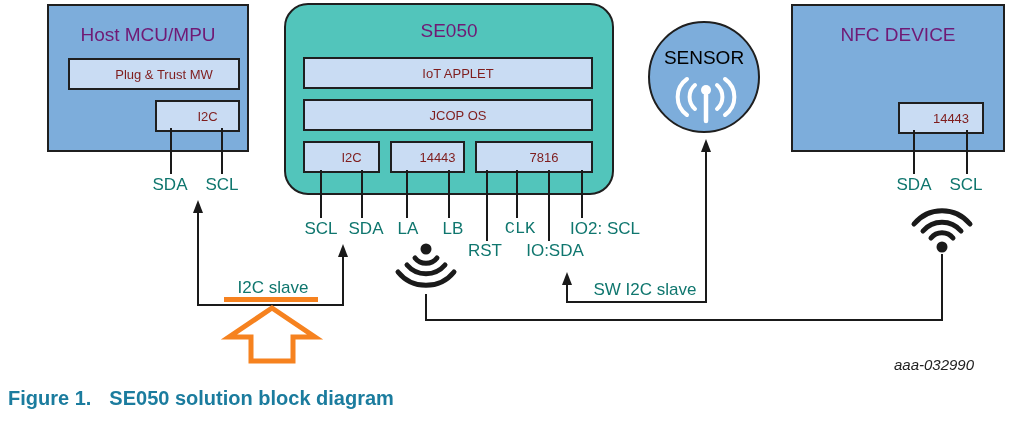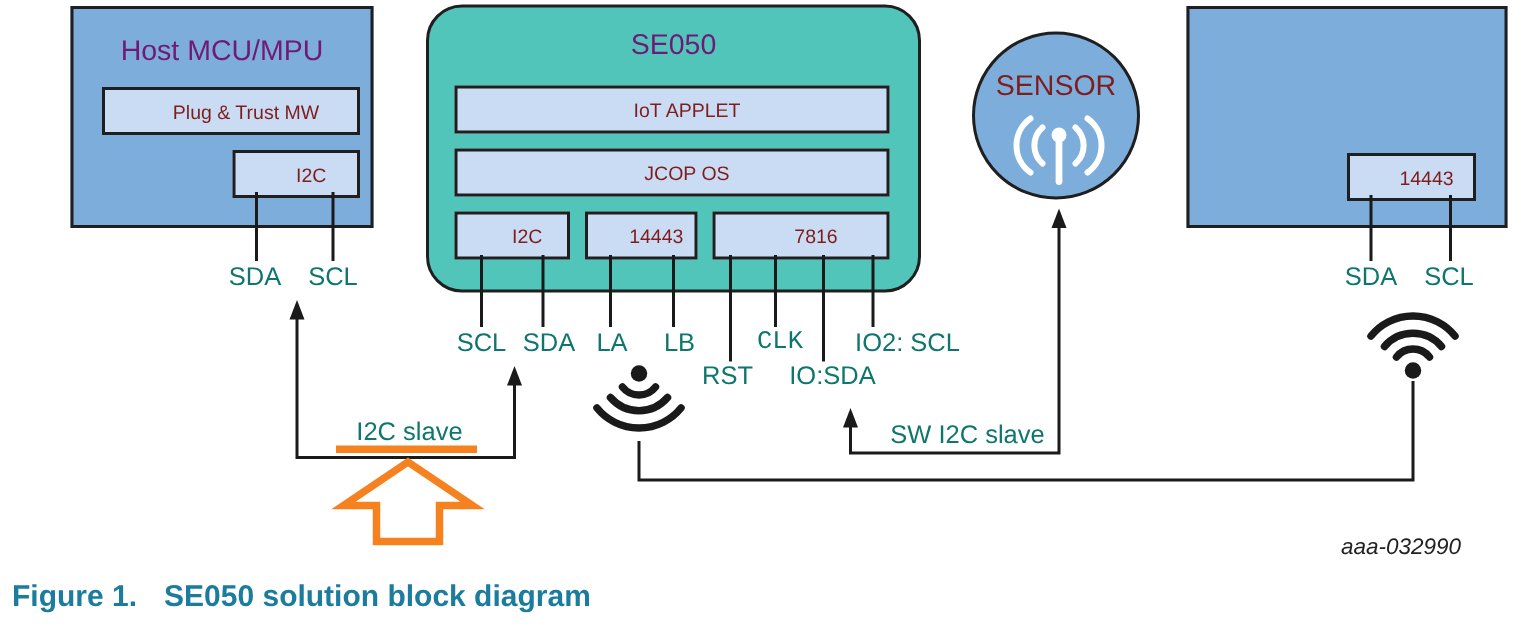--- a/index.html
+++ b/index.html
@@ -11,21 +11,21 @@
   .inner { position:absolute; border:2px solid #1f1f1f; background:#C9DCF3;
            display:flex; align-items:center; justify-content:center;
            font-size:13px; color:#7f1d1d;padding-left:20px; }
   .boxtitle { position:absolute; left:0; right:0; text-align:center;
               font-size:19px; color:#701a75; }
   .lbl { position:absolute; font-size:17px; color:#0f766e; text-align:center;
          height:18px; line-height:18px; white-space:nowrap; }
   .circle { position:absolute; border:2px solid #1f1f1f; background:#7DADDB;
             border-radius:50%; display:flex; flex-direction:column;
             align-items:center; }
-  .circle .ctitle { font-size:19px; color:#7f1d1d; margin-top:24px; }
+  .circle .ctitle { font-size:19px; color:#000000; margin-top:24px; }
   .caption { position:absolute; left:8px; top:387px; font-size:20px;
              font-weight:bold; color:#1B7C9E; white-space:nowrap; }
   .caption .gap { display:inline-block; width:18px; }
   .watermark { position:absolute; left:860px; top:356px; width:148px;
                text-align:center; font-size:15px; font-style:italic; color:#222; }
   svg.overlay { position:absolute; left:0; top:0; pointer-events:none; }
 </style>
 </head>
 <body>
 
@@ -54,20 +54,21 @@
   <div class="lbl" style="left:490px;top:220px;width:60px;font-family:Liberation Mono, monospace;">CLK</div>
   <div class="lbl" style="left:555px;top:220px;width:100px;">IO2: SCL</div>
   <div class="lbl" style="left:455px;top:242px;width:60px;">RST</div>
   <div class="lbl" style="left:515px;top:242px;width:80px;">IO:SDA</div>
 
   <div class="circle" style="left:648px;top:21px;width:112px;height:112px;">
     <div class="ctitle">SENSOR</div>
   </div>
 
   <div class="box blue" style="left:791px;top:4px;width:214px;height:148px;">
+    <div class="boxtitle" style="top:18px">NFC DEVICE</div>
     <div class="inner" style="left:105px;top:96px;width:86px;height:32px;">14443</div>
   </div>
   <div class="lbl" style="left:884px;top:176px;width:60px;">SDA</div>
   <div class="lbl" style="left:936px;top:176px;width:60px;">SCL</div>
 
   <div class="lbl" style="left:213px;top:279px;width:120px;">I2C slave</div>
   <div class="lbl" style="left:575px;top:281px;width:140px;">SW I2C slave</div>
 
   <div class="caption">
     <span>Figure 1.</span><span class="gap"></span><span>SE050 solution block diagram</span>

